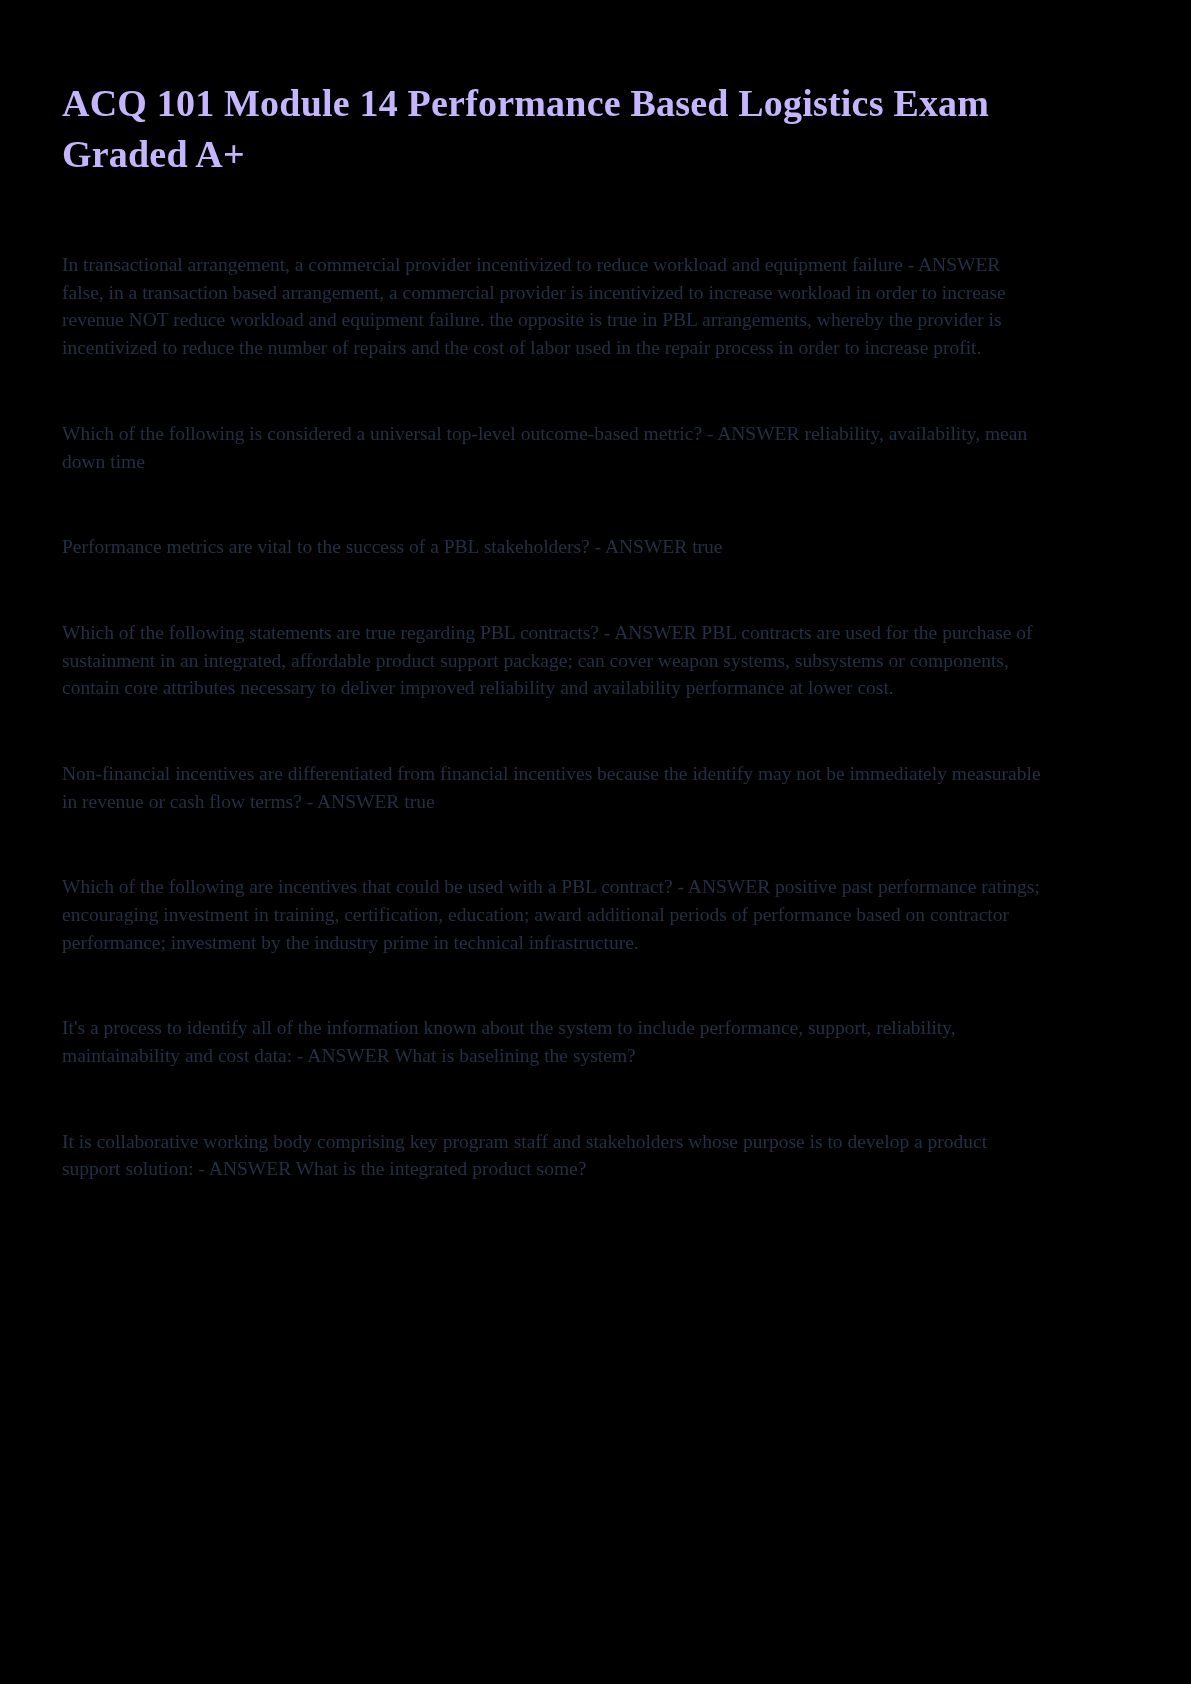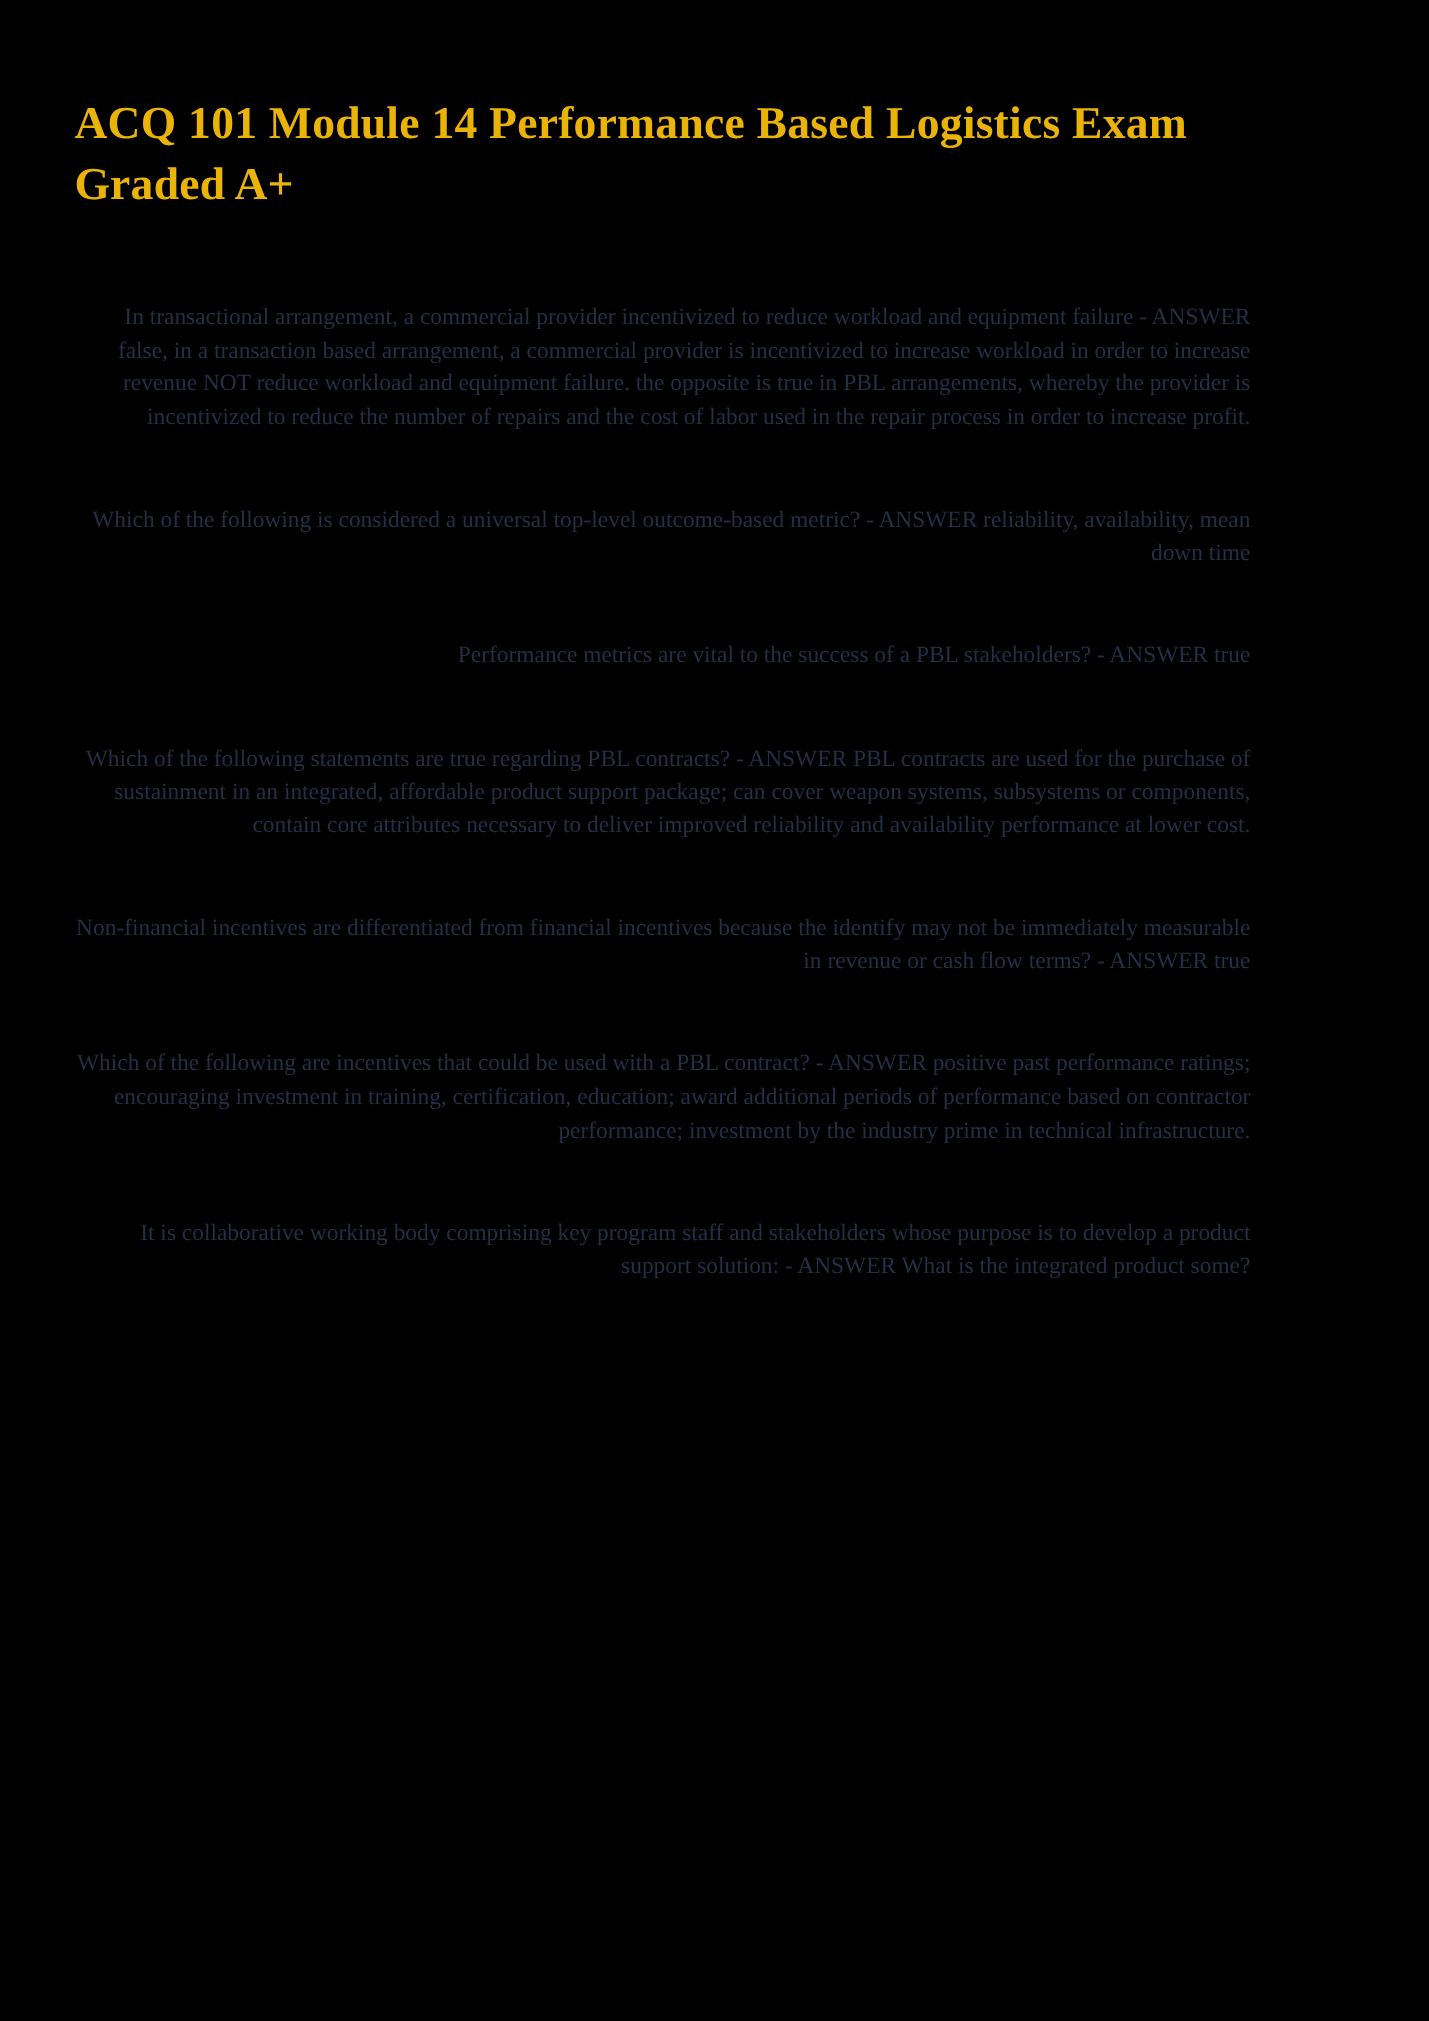--- a/index.html
+++ b/index.html
@@ -19,51 +19,52 @@
     position: absolute;
     left: 62px;
     top: 78px;
     width: 980px;
   }
   .doc-title {
     font-family: "Liberation Serif", "DejaVu Serif", serif;
     font-size: 38px;
     line-height: 1.33;
     font-weight: 700;
-    color: #eab308;
+    color: #c4b5fd;
     margin: 0 0 0 0;
     letter-spacing: 0.2px;
   }
   .qa-list {
     margin-top: 72px;
   }
   .qa-item {
     font-family: "Liberation Serif", "DejaVu Serif", serif;
     font-size: 19.5px;
     line-height: 1.42;
     color: #242f45;
     margin: 0 0 58px 0;
-    text-align: right;
+    text-align: left;
   }
   .qa-item:last-child {
     margin-bottom: 0;
   }
 </style>
 </head>
 <body>
 
 <div class="page">
   <div class="content">
 
     <h1 class="doc-title">ACQ 101 Module 14 Performance Based Logistics Exam Graded A+</h1>
 
     <div class="qa-list">
       <p class="qa-item">In transactional arrangement, a commercial provider incentivized to reduce workload and equipment failure - ANSWER false, in a transaction based arrangement, a commercial provider is incentivized to increase workload in order to increase revenue NOT reduce workload and equipment failure. the opposite is true in PBL arrangements, whereby the provider is incentivized to reduce the number of repairs and the cost of labor used in the repair process in order to increase profit.</p>
       <p class="qa-item">Which of the following is considered a universal top-level outcome-based metric? - ANSWER reliability, availability, mean down time</p>
       <p class="qa-item">Performance metrics are vital to the success of a PBL stakeholders? - ANSWER true</p>
       <p class="qa-item">Which of the following statements are true regarding PBL contracts? - ANSWER PBL contracts are used for the purchase of sustainment in an integrated, affordable product support package; can cover weapon systems, subsystems or components, contain core attributes necessary to deliver improved reliability and availability performance at lower cost.</p>
       <p class="qa-item">Non-financial incentives are differentiated from financial incentives because the identify may not be immediately measurable in revenue or cash flow terms? - ANSWER true</p>
       <p class="qa-item">Which of the following are incentives that could be used with a PBL contract? - ANSWER positive past performance ratings; encouraging investment in training, certification, education; award additional periods of performance based on contractor performance; investment by the industry prime in technical infrastructure.</p>
+      <p class="qa-item">It's a process to identify all of the information known about the system to include performance, support, reliability, maintainability and cost data: - ANSWER What is baselining the system?</p>
       <p class="qa-item">It is collaborative working body comprising key program staff and stakeholders whose purpose is to develop a product support solution: - ANSWER What is the integrated product some?</p>
     </div>
 
   </div>
 </div>
 
 </body></html>

